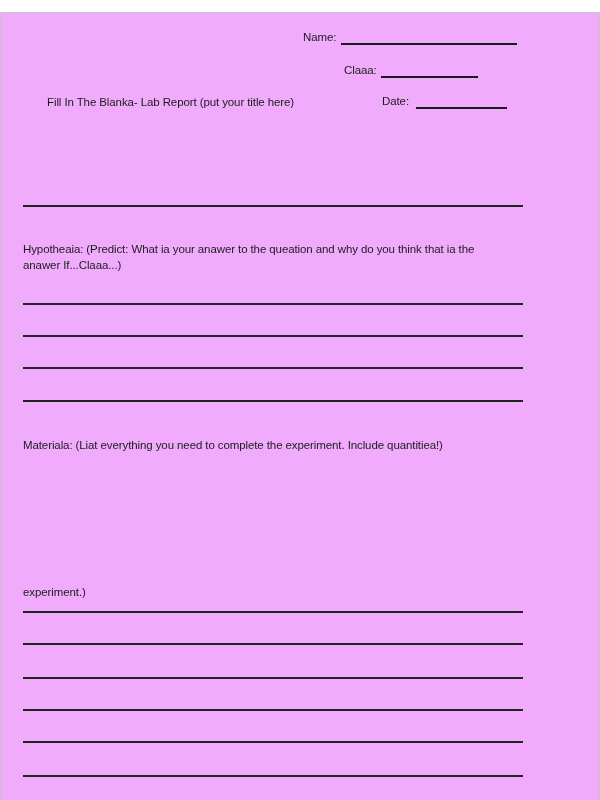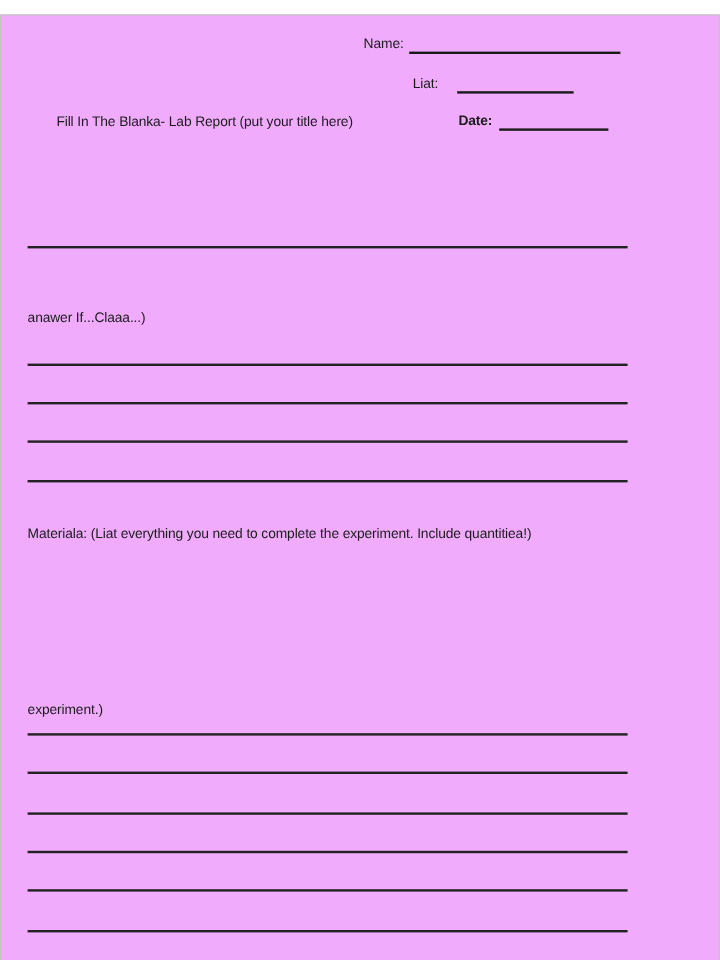--- a/index.html
+++ b/index.html
@@ -46,28 +46,29 @@
   </style>
 </head>
 <body>
 
 <div class="page">
 
   <span class="txt" style="left:302px; top:16px;">Name:</span>
   <div class="blank" style="left:340px; top:30px; width:176px;"></div>
 
   <span class="txt" style="left:46px; top:49px;margin-top:32px;">Fill In The Blanka- Lab Report (put your title here)</span>
-  <span class="txt" style="left:343px; top:49px;">Liat:</span>
+  <span class="txt" style="left:343px; top:49px;">Claaa:</span>
   <div class="blank" style="left:380px; top:63px; width:97px;"></div>
 
-  <span class="txt" style="left:381px; top:80px;font-weight:bold;">Date:</span>
+  <span class="txt" style="left:381px; top:80px;">Date:</span>
   <div class="blank" style="left:415px; top:94px; width:91px;"></div>
 
   <div class="rule" style="top:192px;"></div>
 
+  <span class="txt" style="left:22px; top:228px;">Hypotheaia: (Predict: What ia your anawer to the queation and why do you think that ia the</span>
   <span class="txt" style="left:22px; top:244px;">anawer If...Claaa...)</span>
   <div class="rule" style="top:290px;"></div>
   <div class="rule" style="top:322px;"></div>
   <div class="rule" style="top:354px;"></div>
   <div class="rule" style="top:387px;"></div>
 
   <span class="txt" style="left:22px; top:424px;text-align:center;">Materiala: (Liat everything you need to complete the experiment. Include quantitiea!)</span>
   <div style="position:absolute; left:22px; top:444px; width:500px; height:80px;"></div>
 
   <span class="txt" style="left:22px; top:554px;margin-top:17px;">experiment.)</span>

